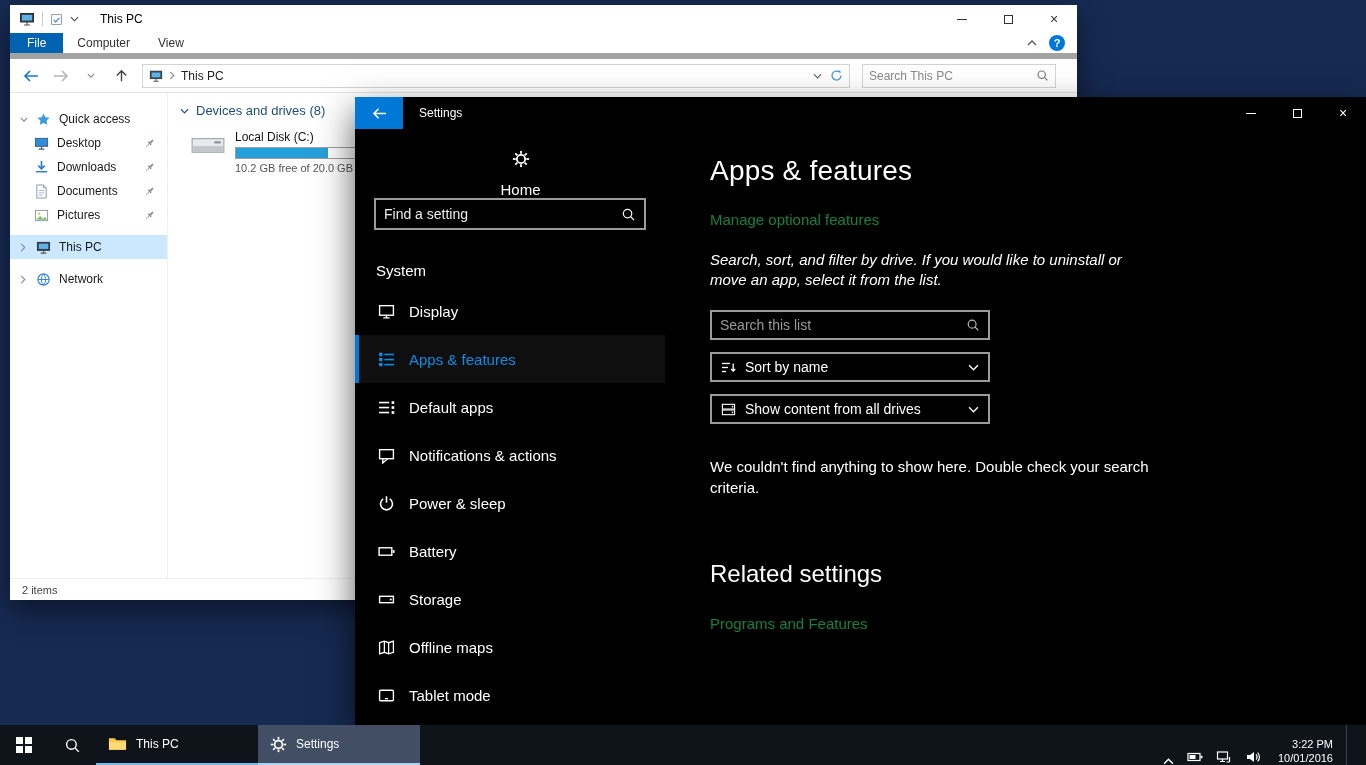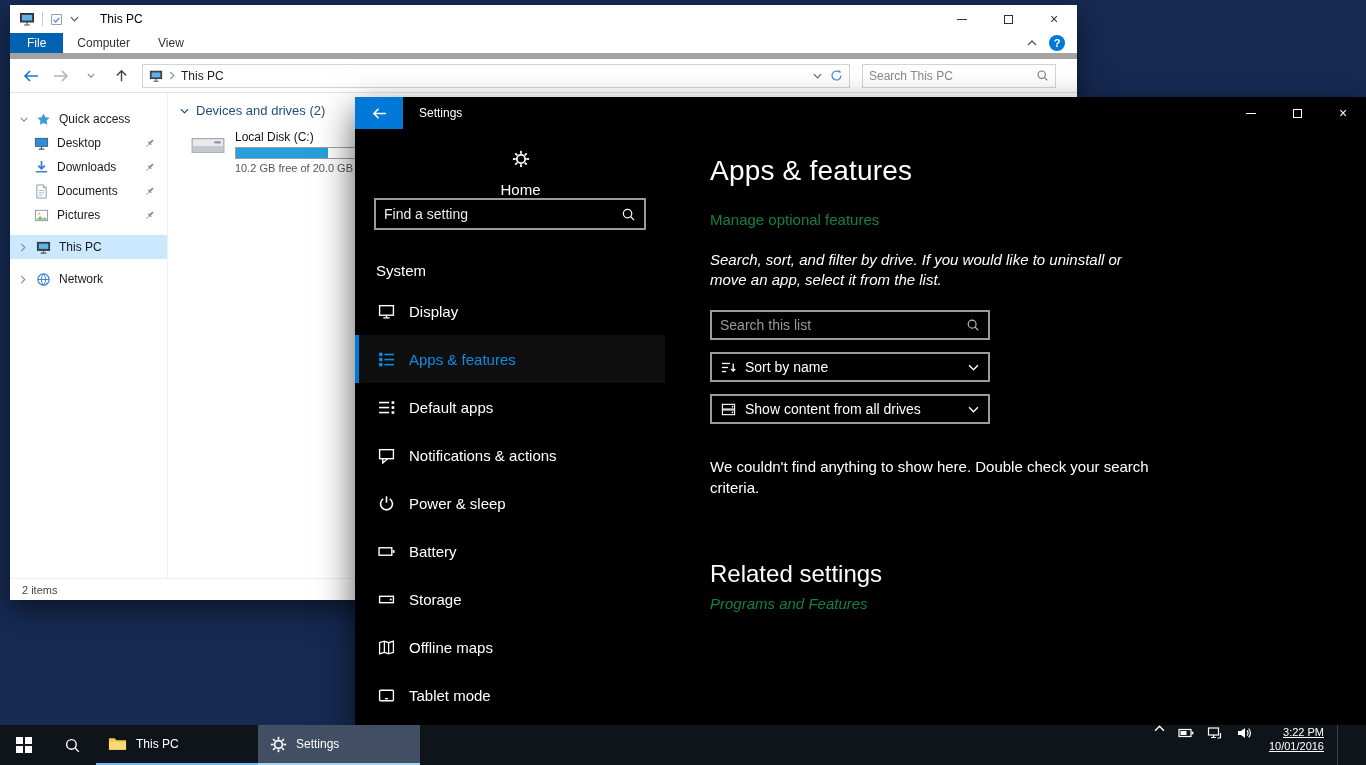--- a/index.html
+++ b/index.html
@@ -92,33 +92,33 @@
   .st-link { color:#15803d; font-size:15px; cursor:pointer; display:inline-block; }
   .link-manage { margin-top:24px; }
   .st-desc { margin-top:22px; font-size:15px; line-height:20px; max-width:445px;font-style:italic; }
   .st-search { margin-top:20px; width:280px; height:30px; border:2px solid #9b9b9b; display:flex; align-items:center; padding:0 8px; background:#000; }
   .st-search input { flex:1; border:none; outline:none; background:transparent; color:#fff; font:14px "Liberation Sans",sans-serif; }
   .st-search input::placeholder { color:#9a9a9a; }
   .dropdown { margin-top:12px; width:280px; height:30px; border:2px solid #9b9b9b; display:flex; align-items:center; gap:9px; padding:0 9px; font-size:14px; background:#000; }
   .dropdown .dd-chev { margin-left:auto; color:#fff; }
   .st-empty { margin-top:32px; font-size:15px; line-height:21px; max-width:455px; }
   .st-h2 { margin-top:62px; font-size:24px; font-weight:300; }
-  .link-related { margin-top:7px;font-style:italic; }
+  .link-related { margin-top:27px; }
 
   
   .taskbar {
     position:absolute; left:0; bottom:0; width:1366px; height:40px;
     background:#0f141b; z-index:50; display:flex; align-items:stretch; color:#fff;
   }
   .tb-btn { width:48px; display:flex; align-items:center; justify-content:center; }
   .win-logo { display:grid; grid-template-columns:7px 7px; grid-template-rows:7px 7px; gap:2px; }
   .win-logo i { background:#fff; }
   .task-app { width:162px; display:flex; align-items:center; gap:9px; padding:0 12px; font-size:12px; color:#fff; border-bottom:2px solid #76b9ed; }
   .task-app.active { background:#414e63; border-bottom-color:#a8d2f0; }
-  .tray { margin-left:auto; display:flex; align-items:flex-start; gap:13px; padding-right:24px;text-decoration:underline; }
+  .tray { margin-left:auto; display:flex; align-items:flex-end; gap:13px; padding-right:15px; }
   .tray-ic { color:#fff; display:flex; align-items:center; }
   .clock { text-align:right; font-size:11px; line-height:14px; color:#fff; padding-left:4px; }
   .show-desktop { width:5px; height:100%; border-left:1px solid #3a4148; }
 </style>
 </head>
 <body>
 
 <div class="explorer">
   <div class="ex-titlebar">
     <div class="ex-qat">
@@ -350,21 +350,21 @@
       </div>
     </div>
 
     <div class="ex-content">
       <div class="group-hdr">
         <span class="ic">
           <svg width="9" height="6" viewBox="0 0 10 6">
               <path d="M1 1l4 4 4-4" fill="none" stroke="#1f4e79" stroke-width="1.3"></path>
             </svg>
         </span>
-        <span>Devices and drives (2)</span>
+        <span>Devices and drives (8)</span>
       </div>
       <div class="drive">
         <span class="ic">
           <svg width="36" height="30" viewBox="0 0 34 28">
               <rect x="2" y="8" width="30" height="13" fill="#e8eaed" stroke="#9aa0a6"></rect>
               <rect x="2.5" y="15" width="29" height="6" fill="#c2c7cc"></rect>
               <rect x="23" y="10.5" width="6" height="2" fill="#8a9096"></rect>
             </svg>
         </span>
         <div>

